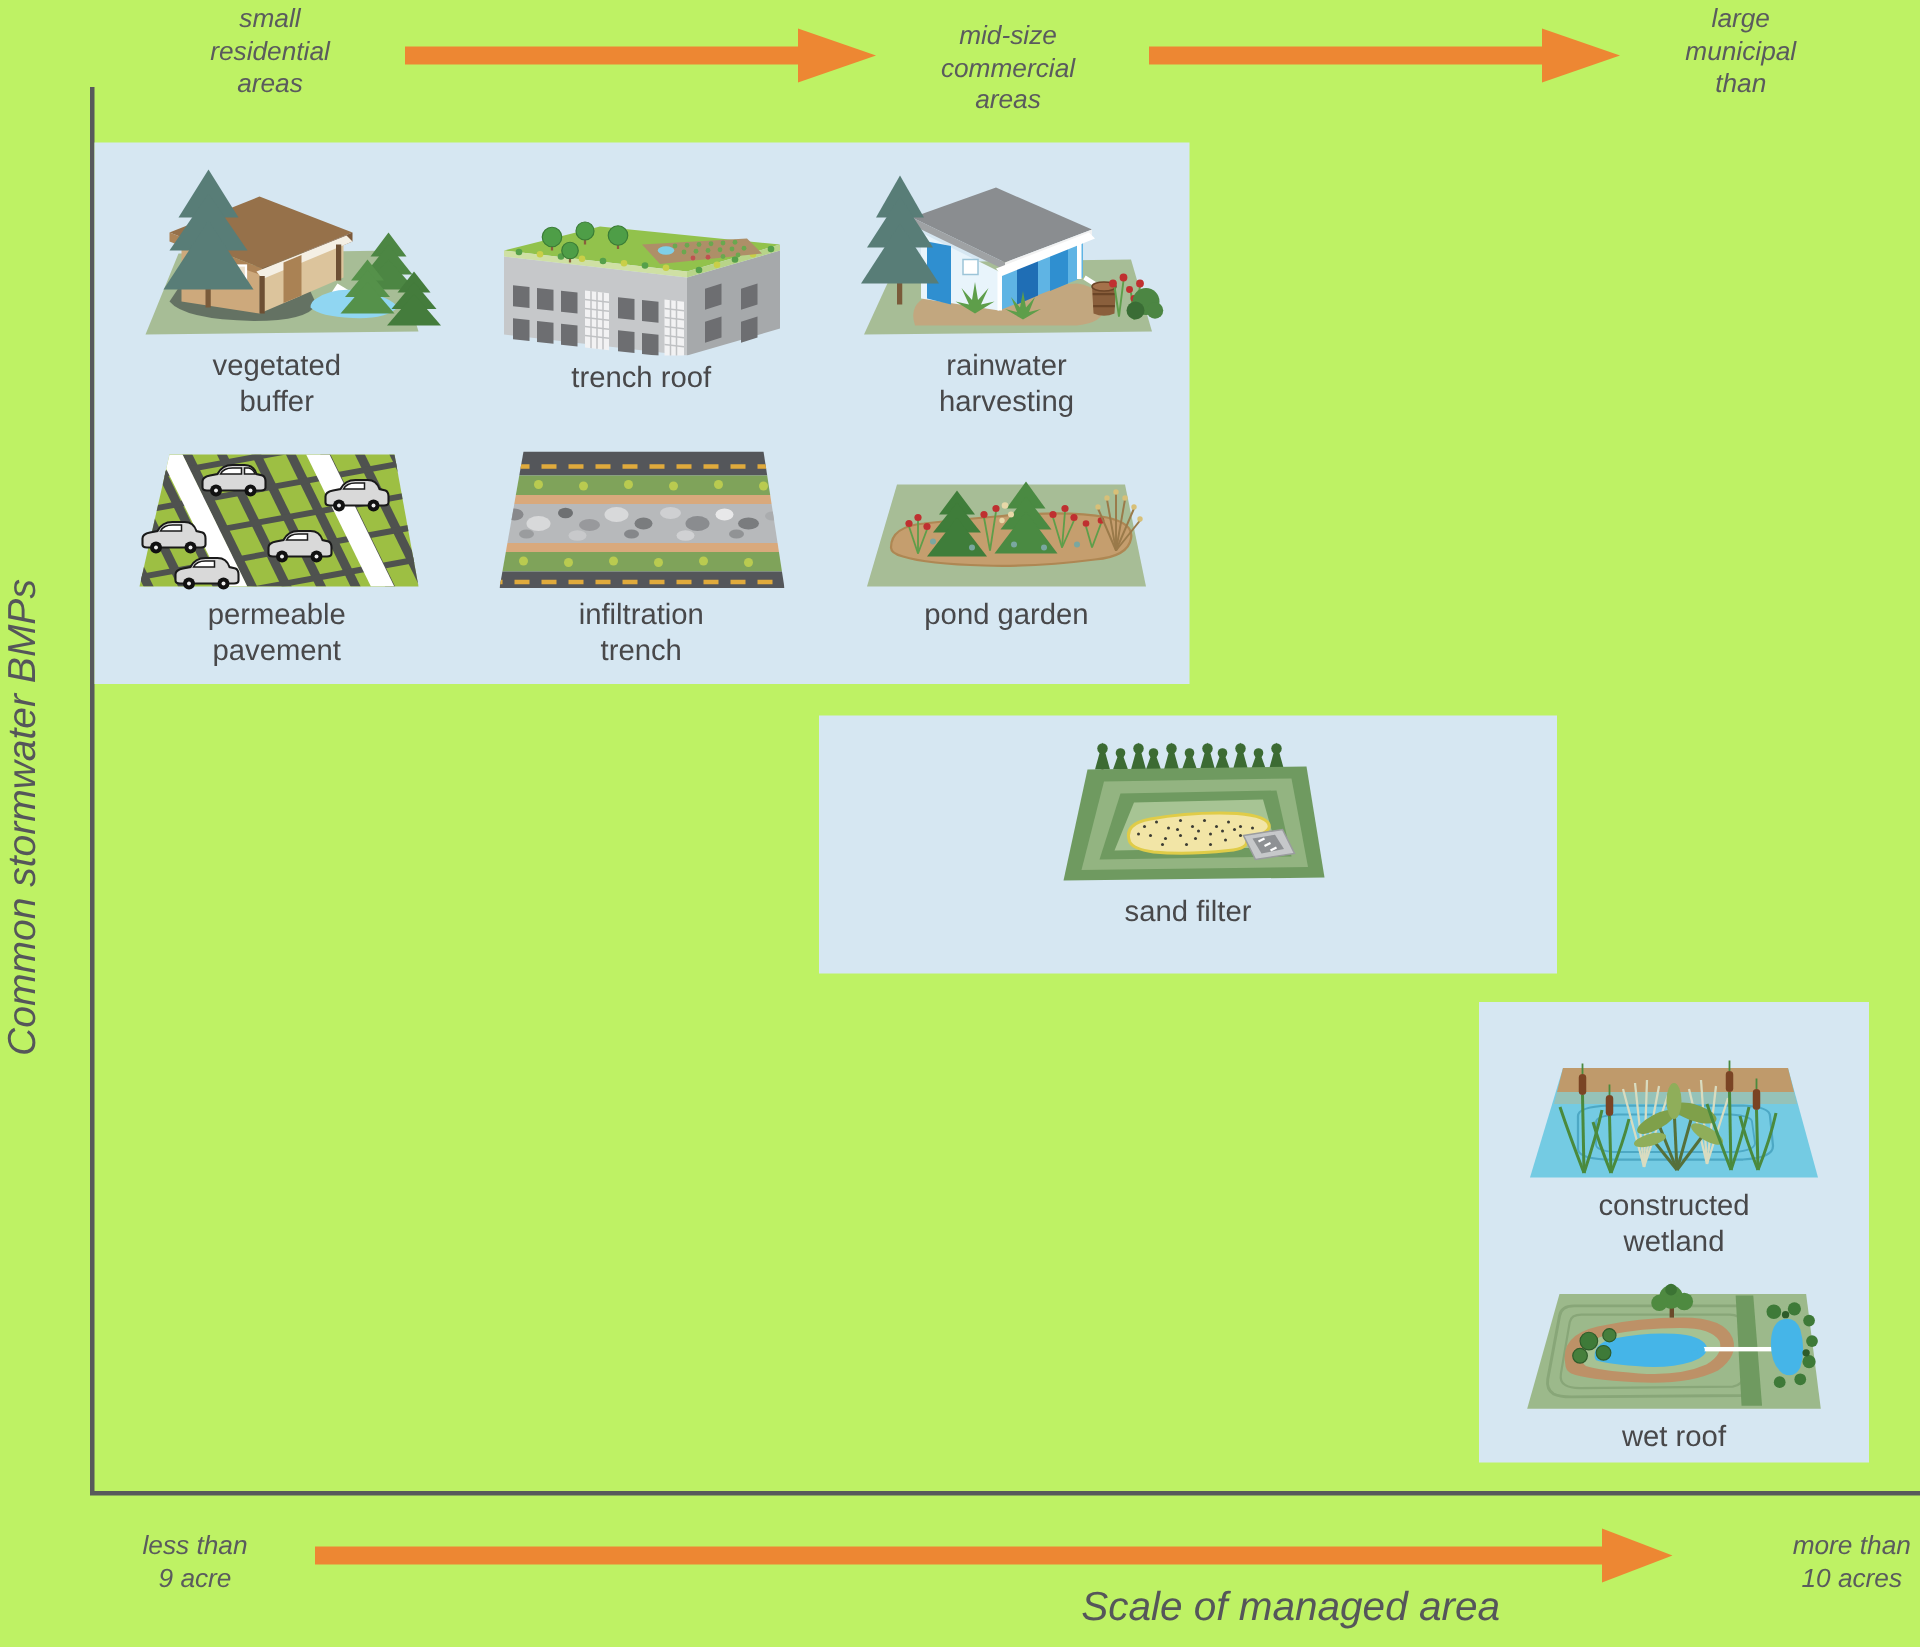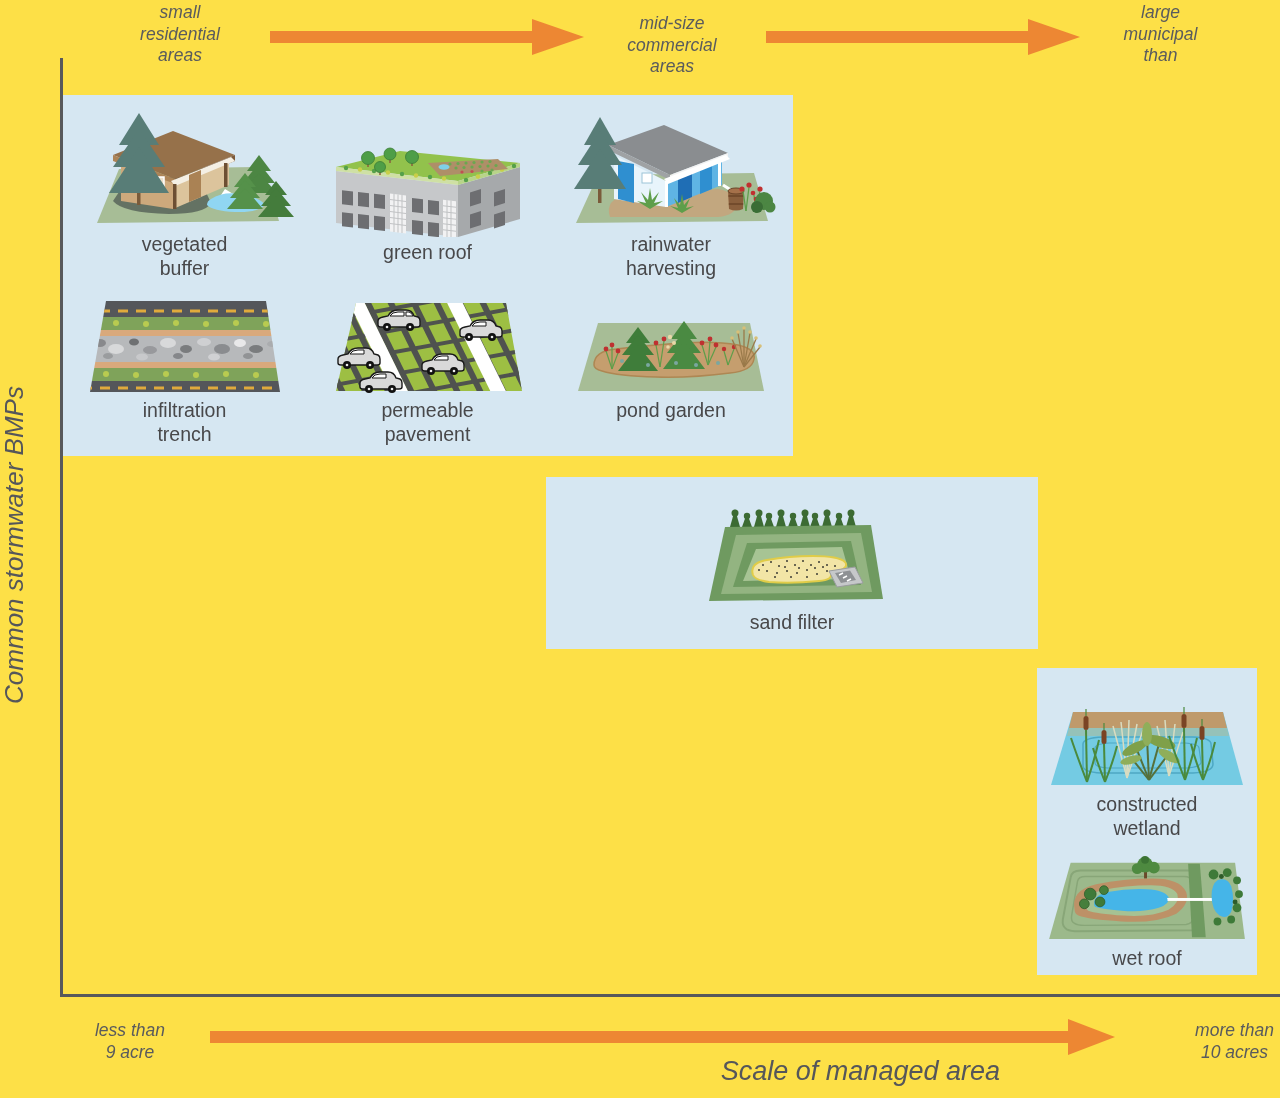--- a/index.html
+++ b/index.html
@@ -1,18 +1,18 @@
 <!DOCTYPE html>
 <html><head>
 <meta charset="utf-8">
 <style>
   html,body { margin:0; padding:0; background:#ffffff; }
   .stage {
     position:relative; width:1280px; height:1098px; overflow:hidden;
-    font-family:"Liberation Sans", sans-serif; background:#fde047;
+    font-family:"Liberation Sans", sans-serif; background:#bef264;
   }
   .axis { position:absolute; background:#58595b; }
   .panel { position:absolute; background:#d6e7f2; }
   .scale-note {
     position:absolute; font-style:italic; color:#5a5b5d;
     font-size:17.5px; line-height:1.24; text-align:center; white-space:pre-line;
   }
   .bmp-label {
     color:#48484a; font-size:19.5px; line-height:1.22; text-align:center;
     white-space:pre-line;
@@ -209,21 +209,21 @@
                 </g>
             </g>
             <g transform="skewY(-17.5)" fill="#6d6e71">
               <rect x="138" y="109" width="11" height="14"></rect>
                 <rect x="162" y="116.5" width="11" height="14"></rect>
               <rect x="138" y="131" width="11" height="14"></rect>
                 <rect x="162" y="138.5" width="11" height="14"></rect>
             </g>
           </svg>
         </div>
-        <div class="bmp-label">green roof</div>
+        <div class="bmp-label">trench roof</div>
       </div>
 
       <div class="cell r1">
         <div class="iconbox">
           <svg width="226" height="114" viewBox="0 0 226 114">
             <polygon points="18,108 210,106 196,58 40,60" fill="#a7bd96"></polygon>
             <path d="M52,102 Q46,84 70,80 L160,74 Q176,76 178,90 Q178,100 160,102 Z" fill="#c2a77f"></path>
             <g>
               <polygon points="50,30 106,10 170,38 112,60" fill="#8a8d90"></polygon>
               <polygon points="50,30 112,60 112,65 50,35" fill="#9fa2a4"></polygon>
@@ -273,20 +273,105 @@
             </g>
             <g>
               <circle cx="206" cy="86" r="9" fill="#4c8643"></circle>
                 <circle cx="199" cy="92" r="6" fill="#3a6d35"></circle>
                 <circle cx="212" cy="92" r="5.5" fill="#4c8643"></circle>
             </g>
           </svg>
         </div>
         <div class="bmp-label">rainwater
 harvesting</div>
+      </div>
+
+      <div class="cell r2">
+        <div class="iconbox">
+          <svg width="200" height="98" viewBox="0 0 200 98">
+            <defs>
+                <clipPath id="ppclip">
+                  <polygon points="8,94 194,94 178,6 28,6"></polygon>
+                </clipPath>
+              </defs>
+            <polygon points="8,94 194,94 178,6 28,6" fill="#9dbf43"></polygon>
+            <g clip-path="url(#ppclip)">
+              <g stroke="#4f524f" stroke-width="6">
+                <line x1="-56" y1="-2" x2="-6" y2="100"></line>
+                  <line x1="-33" y1="-2" x2="17" y2="100"></line>
+                  <line x1="-10" y1="-2" x2="40" y2="100"></line>
+                <line x1="13" y1="-2" x2="63" y2="100"></line>
+                  <line x1="36" y1="-2" x2="86" y2="100"></line>
+                  <line x1="59" y1="-2" x2="109" y2="100"></line>
+                <line x1="82" y1="-2" x2="132" y2="100"></line>
+                  <line x1="105" y1="-2" x2="155" y2="100"></line>
+                  <line x1="128" y1="-2" x2="178" y2="100"></line>
+                <line x1="151" y1="-2" x2="201" y2="100"></line>
+                  <line x1="174" y1="-2" x2="224" y2="100"></line>
+              </g>
+              <g stroke="#4f524f" stroke-width="4">
+                <line x1="-4" y1="24" x2="204" y2="-14"></line>
+                  <line x1="-4" y1="46" x2="204" y2="8"></line>
+                  <line x1="-4" y1="68" x2="204" y2="30"></line>
+                <line x1="-4" y1="90" x2="204" y2="52"></line>
+                  <line x1="-4" y1="112" x2="204" y2="74"></line>
+                  <line x1="-4" y1="134" x2="204" y2="96"></line>
+              </g>
+              <g stroke="#ffffff" stroke-width="14">
+                <line x1="24" y1="-4" x2="76" y2="102"></line>
+                  <line x1="122" y1="-4" x2="174" y2="102"></line>
+              </g>
+            </g>
+            <g id="cars">
+              <g transform="translate(48,12)">
+                <path d="M2,16 L2,12 Q2,9 7,8 L12,7 Q15,1 22,1 L30,1 Q36,1 38,7 L42,8 Q44,9 44,12 L44,16 Q44,18 41,18 L5,18 Q2,18 2,16 Z" fill="#d9d9d9" stroke="#1a1a1a" stroke-width="1.4"></path>
+                <path d="M14,7 Q16,3 22,3 L28,3 L28,7 Z" fill="#ffffff" stroke="#1a1a1a" stroke-width="1"></path>
+                <path d="M30,3 L33,3 Q36,4 37,7 L30,7 Z" fill="#ffffff" stroke="#1a1a1a" stroke-width="1"></path>
+                <circle cx="11" cy="18" r="4" fill="#111111"></circle>
+                  <circle cx="34" cy="18" r="4" fill="#111111"></circle>
+                <circle cx="11" cy="18" r="1.3" fill="#eeeeee"></circle>
+                  <circle cx="34" cy="18" r="1.3" fill="#eeeeee"></circle>
+              </g>
+              <g transform="translate(130,22)">
+                <path d="M2,16 L2,12 Q2,9 7,8 L12,7 Q15,1 22,1 L30,1 Q36,1 38,7 L42,8 Q44,9 44,12 L44,16 Q44,18 41,18 L5,18 Q2,18 2,16 Z" fill="#d9d9d9" stroke="#1a1a1a" stroke-width="1.4"></path>
+                <path d="M14,7 Q16,3 22,3 L28,3 L28,7 Z" fill="#ffffff" stroke="#1a1a1a" stroke-width="1"></path>
+                <circle cx="11" cy="18" r="4" fill="#111111"></circle>
+                  <circle cx="34" cy="18" r="4" fill="#111111"></circle>
+                <circle cx="11" cy="18" r="1.3" fill="#eeeeee"></circle>
+                  <circle cx="34" cy="18" r="1.3" fill="#eeeeee"></circle>
+              </g>
+              <g transform="translate(8,50)">
+                <path d="M2,16 L2,12 Q2,9 7,8 L12,7 Q15,1 22,1 L30,1 Q36,1 38,7 L42,8 Q44,9 44,12 L44,16 Q44,18 41,18 L5,18 Q2,18 2,16 Z" fill="#d9d9d9" stroke="#1a1a1a" stroke-width="1.4"></path>
+                <path d="M14,7 Q16,3 22,3 L28,3 L28,7 Z" fill="#ffffff" stroke="#1a1a1a" stroke-width="1"></path>
+                <circle cx="11" cy="18" r="4" fill="#111111"></circle>
+                  <circle cx="34" cy="18" r="4" fill="#111111"></circle>
+                <circle cx="11" cy="18" r="1.3" fill="#eeeeee"></circle>
+                  <circle cx="34" cy="18" r="1.3" fill="#eeeeee"></circle>
+              </g>
+              <g transform="translate(92,56)">
+                <path d="M2,16 L2,12 Q2,9 7,8 L12,7 Q15,1 22,1 L30,1 Q36,1 38,7 L42,8 Q44,9 44,12 L44,16 Q44,18 41,18 L5,18 Q2,18 2,16 Z" fill="#d9d9d9" stroke="#1a1a1a" stroke-width="1.4"></path>
+                <path d="M14,7 Q16,3 22,3 L28,3 L28,7 Z" fill="#ffffff" stroke="#1a1a1a" stroke-width="1"></path>
+                <circle cx="11" cy="18" r="4" fill="#111111"></circle>
+                  <circle cx="34" cy="18" r="4" fill="#111111"></circle>
+                <circle cx="11" cy="18" r="1.3" fill="#eeeeee"></circle>
+                  <circle cx="34" cy="18" r="1.3" fill="#eeeeee"></circle>
+              </g>
+              <g transform="translate(30,74)">
+                <path d="M2,16 L2,12 Q2,9 7,8 L12,7 Q15,1 22,1 L30,1 Q36,1 38,7 L42,8 Q44,9 44,12 L44,16 Q44,18 41,18 L5,18 Q2,18 2,16 Z" fill="#d9d9d9" stroke="#1a1a1a" stroke-width="1.4"></path>
+                <path d="M14,7 Q16,3 22,3 L28,3 L28,7 Z" fill="#ffffff" stroke="#1a1a1a" stroke-width="1"></path>
+                <circle cx="11" cy="18" r="4" fill="#111111"></circle>
+                  <circle cx="34" cy="18" r="4" fill="#111111"></circle>
+                <circle cx="11" cy="18" r="1.3" fill="#eeeeee"></circle>
+                  <circle cx="34" cy="18" r="1.3" fill="#eeeeee"></circle>
+              </g>
+            </g>
+          </svg>
+        </div>
+        <div class="bmp-label">permeable
+pavement</div>
       </div>
 
       <div class="cell r2">
         <div class="iconbox">
           <svg width="205" height="98" viewBox="0 0 205 98">
             <defs>
                 <clipPath id="itclip">
                   <polygon points="8,95 198,95 184,4 24,4"></polygon>
                 </clipPath>
               </defs>
@@ -336,105 +421,20 @@
               <line x1="0" y1="91" x2="205" y2="91" stroke="#e0aa3c" stroke-width="3" stroke-dasharray="10 8"></line>
             </g>
           </svg>
         </div>
         <div class="bmp-label">infiltration
 trench</div>
       </div>
 
       <div class="cell r2">
         <div class="iconbox">
-          <svg width="200" height="98" viewBox="0 0 200 98">
-            <defs>
-                <clipPath id="ppclip">
-                  <polygon points="8,94 194,94 178,6 28,6"></polygon>
-                </clipPath>
-              </defs>
-            <polygon points="8,94 194,94 178,6 28,6" fill="#9dbf43"></polygon>
-            <g clip-path="url(#ppclip)">
-              <g stroke="#4f524f" stroke-width="6">
-                <line x1="-56" y1="-2" x2="-6" y2="100"></line>
-                  <line x1="-33" y1="-2" x2="17" y2="100"></line>
-                  <line x1="-10" y1="-2" x2="40" y2="100"></line>
-                <line x1="13" y1="-2" x2="63" y2="100"></line>
-                  <line x1="36" y1="-2" x2="86" y2="100"></line>
-                  <line x1="59" y1="-2" x2="109" y2="100"></line>
-                <line x1="82" y1="-2" x2="132" y2="100"></line>
-                  <line x1="105" y1="-2" x2="155" y2="100"></line>
-                  <line x1="128" y1="-2" x2="178" y2="100"></line>
-                <line x1="151" y1="-2" x2="201" y2="100"></line>
-                  <line x1="174" y1="-2" x2="224" y2="100"></line>
-              </g>
-              <g stroke="#4f524f" stroke-width="4">
-                <line x1="-4" y1="24" x2="204" y2="-14"></line>
-                  <line x1="-4" y1="46" x2="204" y2="8"></line>
-                  <line x1="-4" y1="68" x2="204" y2="30"></line>
-                <line x1="-4" y1="90" x2="204" y2="52"></line>
-                  <line x1="-4" y1="112" x2="204" y2="74"></line>
-                  <line x1="-4" y1="134" x2="204" y2="96"></line>
-              </g>
-              <g stroke="#ffffff" stroke-width="14">
-                <line x1="24" y1="-4" x2="76" y2="102"></line>
-                  <line x1="122" y1="-4" x2="174" y2="102"></line>
-              </g>
-            </g>
-            <g id="cars">
-              <g transform="translate(48,12)">
-                <path d="M2,16 L2,12 Q2,9 7,8 L12,7 Q15,1 22,1 L30,1 Q36,1 38,7 L42,8 Q44,9 44,12 L44,16 Q44,18 41,18 L5,18 Q2,18 2,16 Z" fill="#d9d9d9" stroke="#1a1a1a" stroke-width="1.4"></path>
-                <path d="M14,7 Q16,3 22,3 L28,3 L28,7 Z" fill="#ffffff" stroke="#1a1a1a" stroke-width="1"></path>
-                <path d="M30,3 L33,3 Q36,4 37,7 L30,7 Z" fill="#ffffff" stroke="#1a1a1a" stroke-width="1"></path>
-                <circle cx="11" cy="18" r="4" fill="#111111"></circle>
-                  <circle cx="34" cy="18" r="4" fill="#111111"></circle>
-                <circle cx="11" cy="18" r="1.3" fill="#eeeeee"></circle>
-                  <circle cx="34" cy="18" r="1.3" fill="#eeeeee"></circle>
-              </g>
-              <g transform="translate(130,22)">
-                <path d="M2,16 L2,12 Q2,9 7,8 L12,7 Q15,1 22,1 L30,1 Q36,1 38,7 L42,8 Q44,9 44,12 L44,16 Q44,18 41,18 L5,18 Q2,18 2,16 Z" fill="#d9d9d9" stroke="#1a1a1a" stroke-width="1.4"></path>
-                <path d="M14,7 Q16,3 22,3 L28,3 L28,7 Z" fill="#ffffff" stroke="#1a1a1a" stroke-width="1"></path>
-                <circle cx="11" cy="18" r="4" fill="#111111"></circle>
-                  <circle cx="34" cy="18" r="4" fill="#111111"></circle>
-                <circle cx="11" cy="18" r="1.3" fill="#eeeeee"></circle>
-                  <circle cx="34" cy="18" r="1.3" fill="#eeeeee"></circle>
-              </g>
-              <g transform="translate(8,50)">
-                <path d="M2,16 L2,12 Q2,9 7,8 L12,7 Q15,1 22,1 L30,1 Q36,1 38,7 L42,8 Q44,9 44,12 L44,16 Q44,18 41,18 L5,18 Q2,18 2,16 Z" fill="#d9d9d9" stroke="#1a1a1a" stroke-width="1.4"></path>
-                <path d="M14,7 Q16,3 22,3 L28,3 L28,7 Z" fill="#ffffff" stroke="#1a1a1a" stroke-width="1"></path>
-                <circle cx="11" cy="18" r="4" fill="#111111"></circle>
-                  <circle cx="34" cy="18" r="4" fill="#111111"></circle>
-                <circle cx="11" cy="18" r="1.3" fill="#eeeeee"></circle>
-                  <circle cx="34" cy="18" r="1.3" fill="#eeeeee"></circle>
-              </g>
-              <g transform="translate(92,56)">
-                <path d="M2,16 L2,12 Q2,9 7,8 L12,7 Q15,1 22,1 L30,1 Q36,1 38,7 L42,8 Q44,9 44,12 L44,16 Q44,18 41,18 L5,18 Q2,18 2,16 Z" fill="#d9d9d9" stroke="#1a1a1a" stroke-width="1.4"></path>
-                <path d="M14,7 Q16,3 22,3 L28,3 L28,7 Z" fill="#ffffff" stroke="#1a1a1a" stroke-width="1"></path>
-                <circle cx="11" cy="18" r="4" fill="#111111"></circle>
-                  <circle cx="34" cy="18" r="4" fill="#111111"></circle>
-                <circle cx="11" cy="18" r="1.3" fill="#eeeeee"></circle>
-                  <circle cx="34" cy="18" r="1.3" fill="#eeeeee"></circle>
-              </g>
-              <g transform="translate(30,74)">
-                <path d="M2,16 L2,12 Q2,9 7,8 L12,7 Q15,1 22,1 L30,1 Q36,1 38,7 L42,8 Q44,9 44,12 L44,16 Q44,18 41,18 L5,18 Q2,18 2,16 Z" fill="#d9d9d9" stroke="#1a1a1a" stroke-width="1.4"></path>
-                <path d="M14,7 Q16,3 22,3 L28,3 L28,7 Z" fill="#ffffff" stroke="#1a1a1a" stroke-width="1"></path>
-                <circle cx="11" cy="18" r="4" fill="#111111"></circle>
-                  <circle cx="34" cy="18" r="4" fill="#111111"></circle>
-                <circle cx="11" cy="18" r="1.3" fill="#eeeeee"></circle>
-                  <circle cx="34" cy="18" r="1.3" fill="#eeeeee"></circle>
-              </g>
-            </g>
-          </svg>
-        </div>
-        <div class="bmp-label">permeable
-pavement</div>
-      </div>
-
-      <div class="cell r2">
-        <div class="iconbox">
           <svg width="198" height="86" viewBox="0 0 198 86">
             <polygon points="6,82 192,82 178,14 26,14" fill="#a7bd96"></polygon>
             <path d="M22,56 Q22,42 44,40 Q70,37 96,35 Q140,31 166,36 Q184,40 182,50 Q180,62 158,64 Q120,69 84,68 Q46,67 30,62 Q22,60 22,56 Z" fill="#c59e6e" stroke="#ae8753" stroke-width="1.5"></path>
             <g>
               <polygon points="66,18 54,34 78,34" fill="#3f7d3a"></polygon>
                 <polygon points="66,26 50,46 82,46" fill="#3f7d3a"></polygon>
                 <polygon points="66,36 46,62 86,62" fill="#3f7d3a"></polygon>
               <polygon points="112,12 99,30 125,30" fill="#4a8a42"></polygon>
                 <polygon points="112,22 95,44 129,44" fill="#4a8a42"></polygon>
                 <polygon points="112,32 91,60 133,60" fill="#4a8a42"></polygon>
@@ -492,21 +492,21 @@
                 <circle cx="188" cy="37" r="1.8"></circle>
               </g>
           </svg>
         </div>
         <div class="bmp-label">pond garden</div>
       </div>
 
     </div>
   </div>
 
-  <div class="panel col" style="left:546px; top:477px; width:492px; height:172px; padding-top:14px; box-sizing:border-box;">
+  <div class="panel col" style="left:546px; top:477px; width:492px; height:172px; box-sizing:border-box;">
     <svg width="210" height="116" viewBox="0 0 210 116">
       <g>
         <g stroke="#5a4026" stroke-width="1.5">
           <line x1="48" y1="33" x2="48" y2="38"></line>
             <line x1="60" y1="33" x2="60" y2="38"></line>
             <line x1="72" y1="33" x2="72" y2="38"></line>
             <line x1="82" y1="33" x2="82" y2="38"></line>
             <line x1="94" y1="33" x2="94" y2="38"></line>
             <line x1="106" y1="33" x2="106" y2="38"></line>
             <line x1="118" y1="33" x2="118" y2="38"></line>
@@ -578,21 +578,21 @@
         <g stroke="#ffffff" stroke-width="1.5">
             <line x1="152" y1="84" x2="156" y2="82"></line>
             <line x1="156" y1="87" x2="160" y2="85"></line>
             <line x1="160" y1="90" x2="164" y2="88"></line>
           </g>
       </g>
     </svg>
     <div class="bmp-label" style="margin-top:4px;">sand filter</div>
   </div>
 
-  <div class="panel col" style="left:1037px; top:668px; width:220px; height:307px; padding-top:18px; box-sizing:border-box;">
+  <div class="panel col" style="left:986px; top:668px; width:260px; height:307px; padding-top:18px; box-sizing:border-box;">
     <svg width="208" height="104" viewBox="0 0 208 104">
       <polygon points="8,99 200,99 180,26 30,26" fill="#74cbe3"></polygon>
       <polygon points="30,26 180,26 184,42 26,42" fill="#bf9a6b"></polygon>
       <polygon points="26,42 184,42 186,50 24,50" fill="#9dbfae" opacity="0.8"></polygon>
       <path d="M40,58 Q40,52 60,51 L150,51 Q168,52 168,58 L170,78 Q170,86 150,87 L58,87 Q40,86 40,80 Z" stroke="#4da8c4" fill="none" stroke-width="1.5"></path>
       <path d="M52,62 Q52,58 66,57 L142,57 Q156,58 156,62 L158,76 Q158,81 144,82 L64,82 Q52,81 52,77 Z" stroke="#4da8c4" fill="none" stroke-width="1.2"></path>
       <g stroke="#d9dcc0" stroke-width="1.5">
         <line x1="84" y1="92" x2="70" y2="40"></line>
           <line x1="84" y1="92" x2="78" y2="36"></line>
           <line x1="84" y1="92" x2="86" y2="34"></line>

